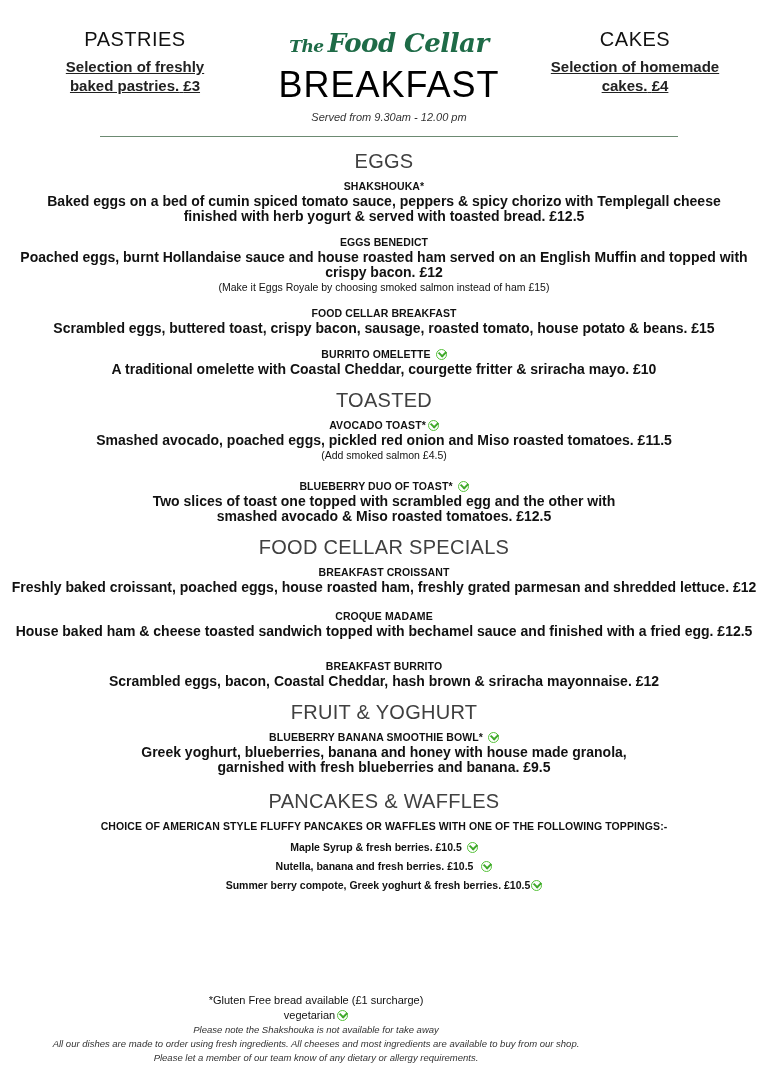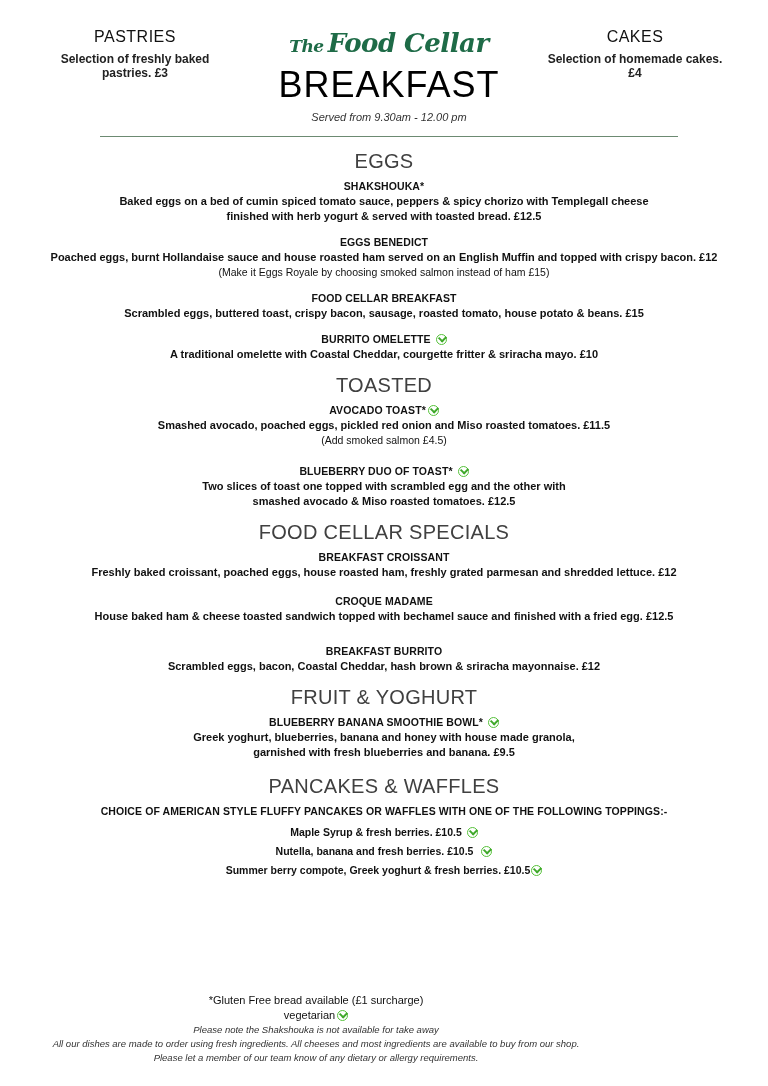--- a/index.html
+++ b/index.html
@@ -3,40 +3,40 @@
 <meta charset="utf-8">
 <style>
   html, body { margin: 0; padding: 0; background: #ffffff; }
   body {
     width: 768px; height: 1086px; position: relative; overflow: hidden;
     font-family: "Liberation Sans", "DejaVu Sans", sans-serif; color: #111111;
   }
   .side-box { position: absolute; top: 28px; width: 180px; text-align: center; }
   .side-box.left { left: 45px; }
   .side-box.right { left: 545px; }
-  .side-title { font-size: 16px; letter-spacing: 0.5px; margin-bottom: 6px; }
-  .side-desc { font-size: 12px; font-weight: bold; line-height: 14px; color: #222; }
+  .side-title { font-size: 20px; letter-spacing: 0.5px; margin-bottom: 6px; }
+  .side-desc { font-size: 15px; font-weight: bold; line-height: 19px; color: #222; text-decoration: underline; }
   .side-desc b { font-weight: 900; }
 
   .brand { position: absolute; top: 28px; left: 0; width: 778px; text-align: center; }
   .logo {
     font-family: "DejaVu Serif", serif; font-style: italic; font-weight: bold;
     color: #1e6b47; font-size: 26px; line-height: 30px; letter-spacing: -0.5px;
   }
   .logo .the { font-size: 17px; margin-right: 4px; }
   .title { font-size: 36px; letter-spacing: 1px; line-height: 40px; margin-top: 4px; color: #000; }
   .served { font-size: 11px; font-style: italic; color: #333; margin-top: 6px; }
 
   .divider { position: absolute; top: 136px; left: 100px; width: 578px; height: 1px; background: #6c8a72; }
 
   .menu { position: absolute; top: 143px; left: 0; width: 768px; text-align: center; }
   .section-title { font-size: 20px; line-height: 24px; margin: 6px 0 6px; color: #404040; letter-spacing: 0.3px; }
   .item { margin-bottom: 11px; }
   .item-name { font-size: 10.5px; font-weight: bold; line-height: 15px; letter-spacing: 0.1px; }
-  .item-desc { font-size: 11px; font-weight: bold; line-height: 15px; }
+  .item-desc { font-size: 14px; font-weight: bold; line-height: 15px; }
   .item-note { font-size: 10.5px; line-height: 15px; }
   .veg {
     display: inline-block; width: 11px; height: 11px; border-radius: 50%;
     border: 1.5px solid #56c23a; vertical-align: -2px; margin-left: 5px; position: relative; box-sizing: border-box;
   }
   .veg::after {
     content: ""; position: absolute; left: 2px; top: 0px; width: 5px; height: 4px;
     border-left: 2px solid #3fa82a; border-bottom: 2px solid #3fa82a; transform: rotate(-45deg);
   }
   .topping { font-size: 10.5px; font-weight: bold; line-height: 19px; }

